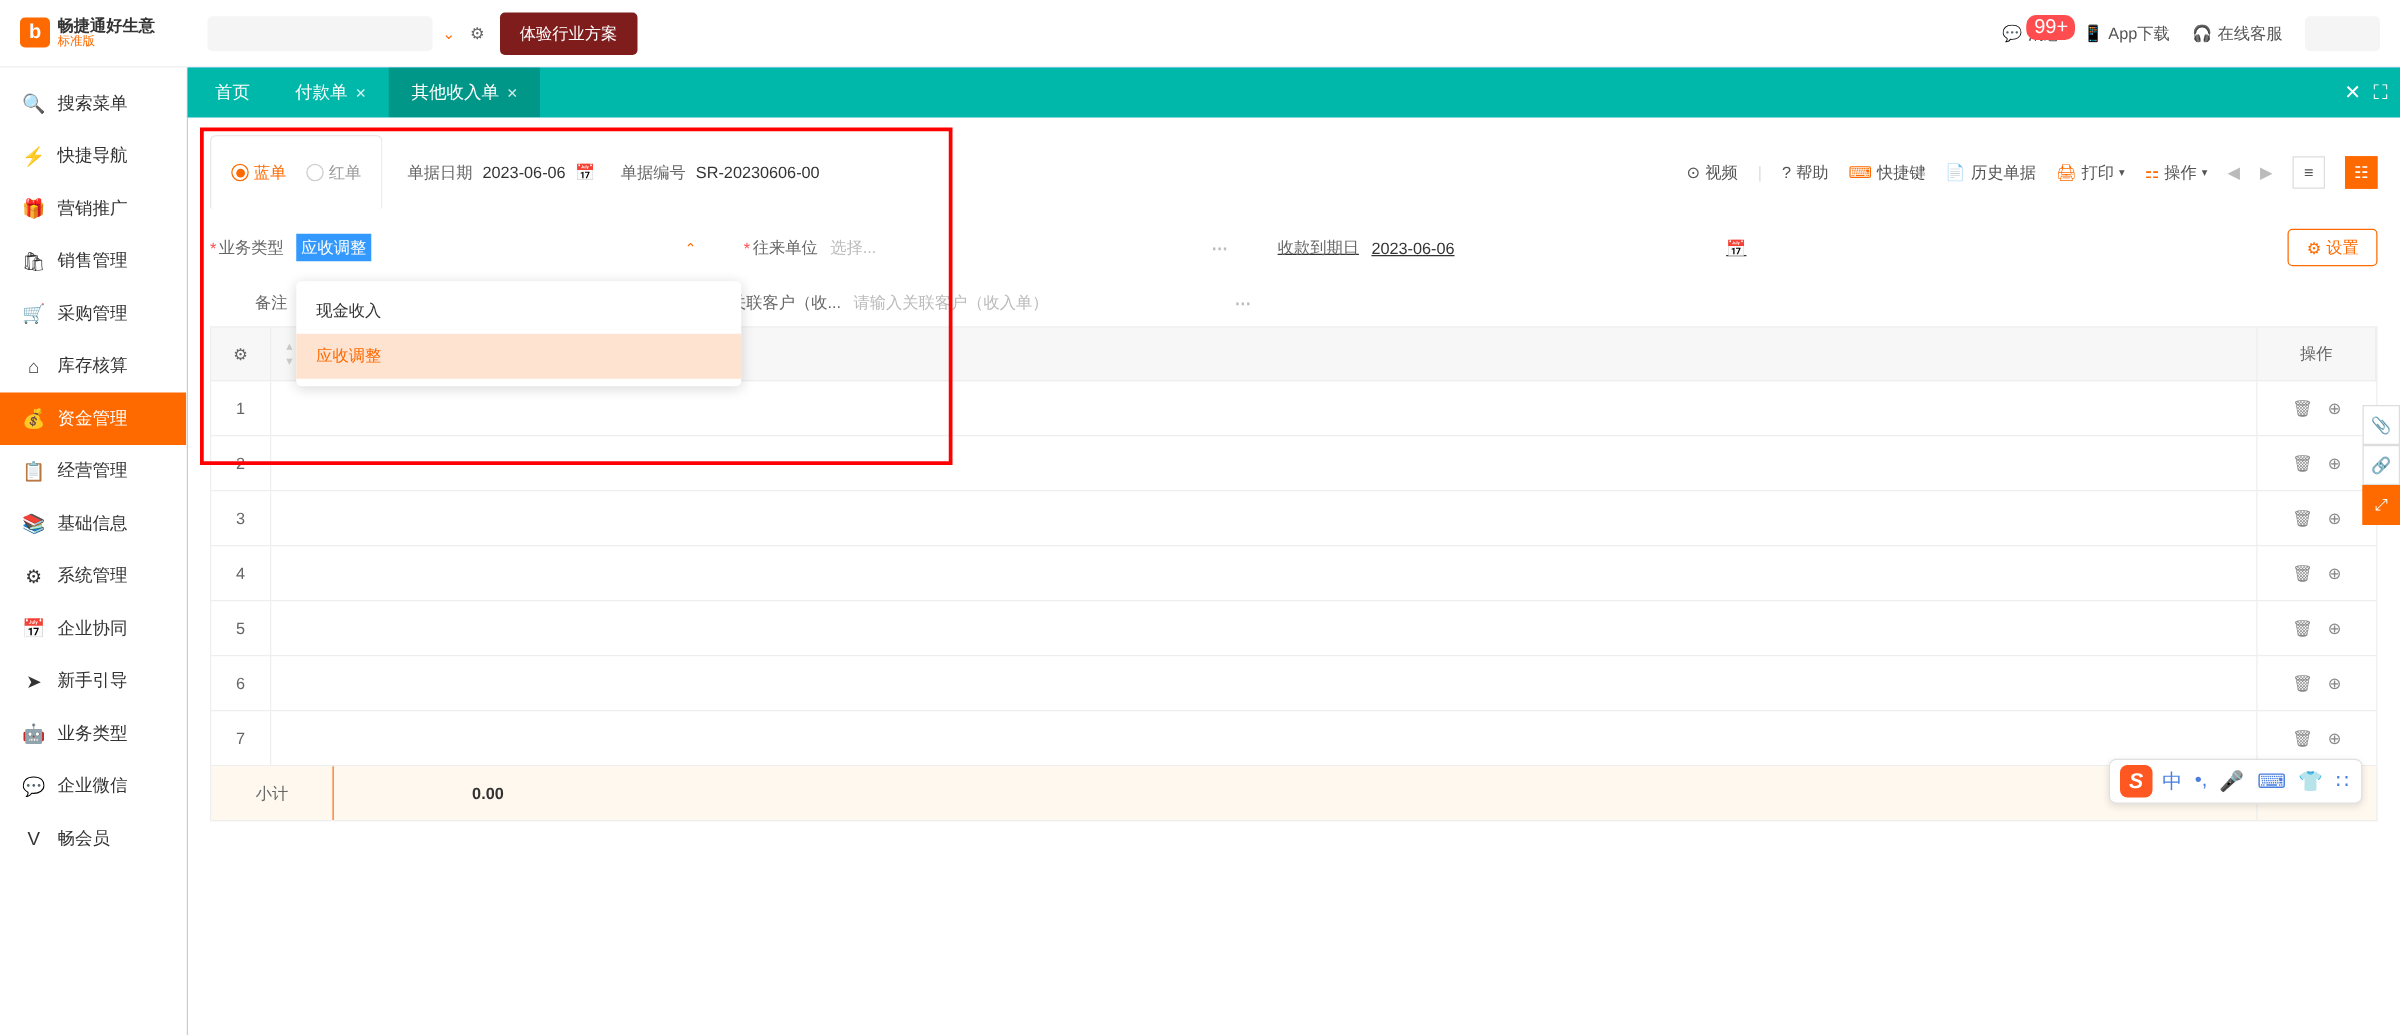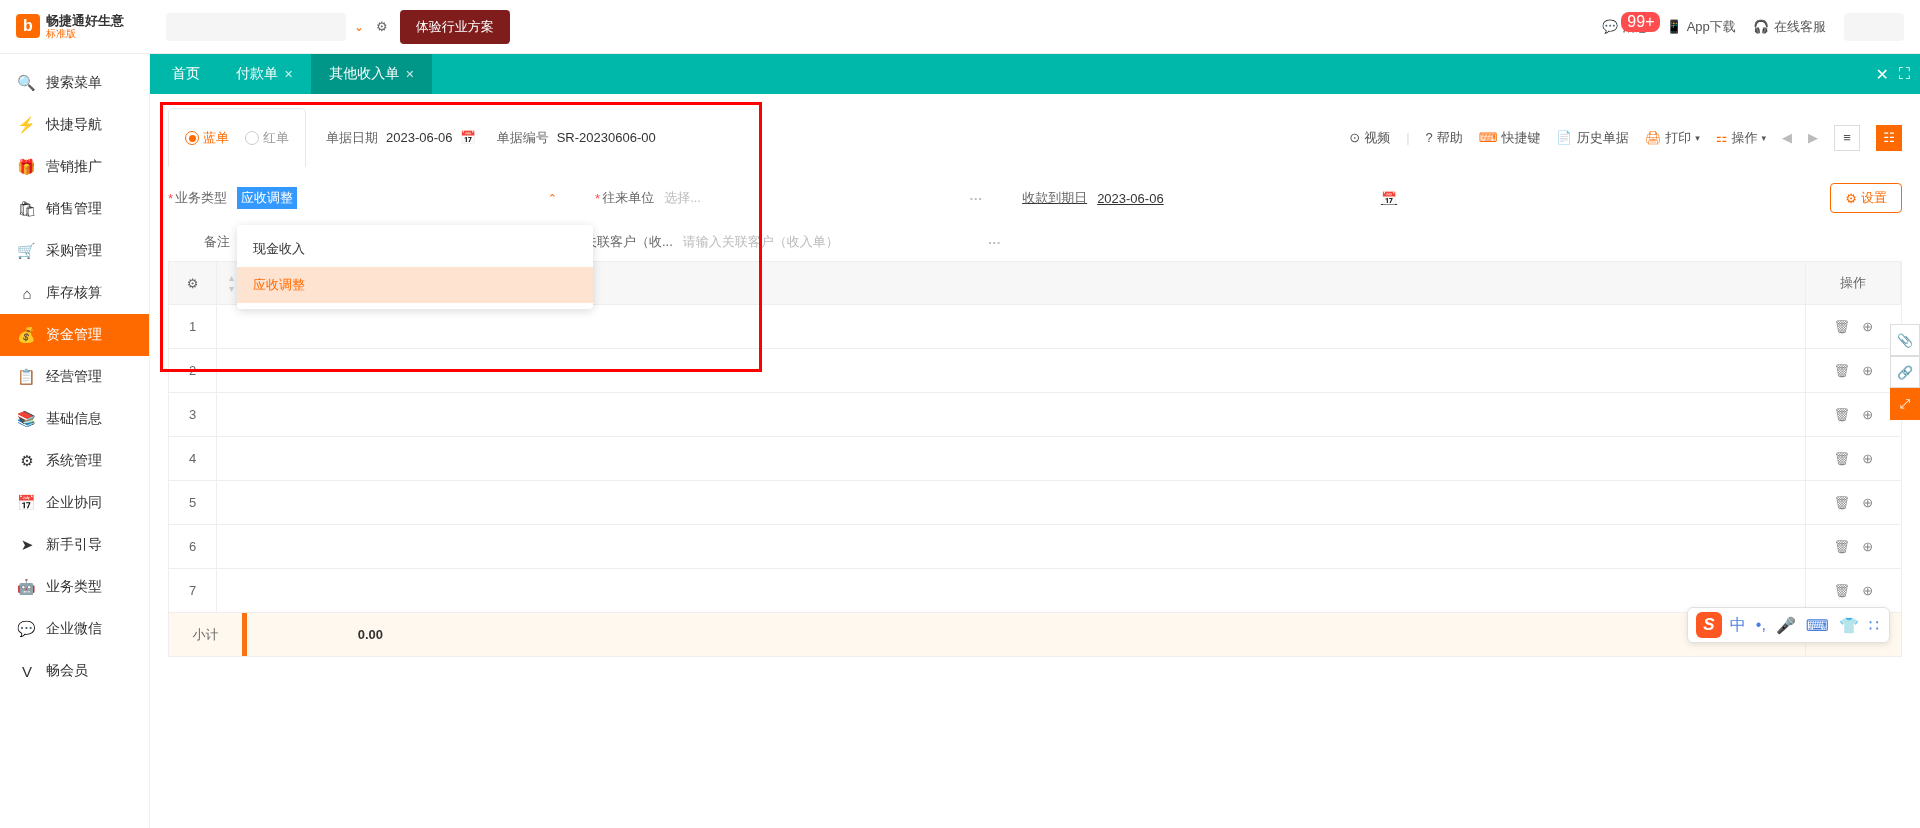--- a/index.html
+++ b/index.html
@@ -99,21 +99,21 @@
 .th-ops { width: 96px; border-left: 1px solid #eee; }
 
 .table-body { border-left: 1px solid #eee; border-right: 1px solid #eee; }
 .table-row { display: flex; height: 44px; align-items: center; border-bottom: 1px solid #eee; }
 .td-num { width: 48px; text-align: center; color: #666; border-right: 1px solid #eee; height: 100%; display: flex; align-items: center; justify-content: center; }
 .td-main { flex: 1; }
 .td-ops { width: 96px; display: flex; align-items: center; justify-content: center; gap: 12px; color: #888; border-left: 1px solid #eee; height: 100%; }
 .td-ops span { cursor: pointer; }
 
 .table-footer { background: #fff8ee; border: 1px solid #eee; border-top: none; display: flex; height: 44px; align-items: center; }
-.tf-label { width: 78px; text-align: center; color: #666; border-right: 5px solid #f97316; height: 100%; display: flex; align-items: center; justify-content: center; }
+.tf-label { width: 98px; text-align: center; color: #666; border-right: 1px solid #f97316; height: 100%; display: flex; align-items: center; justify-content: center; }
 .tf-amount { width: 150px; text-align: right; padding-right: 14px; font-weight: bold; }
 .tf-rest { flex: 1; }
 .tf-ops { width: 96px; border-left: 1px solid #eee; height: 100%; }
 
 
 .right-tabs { position: absolute; right: 0; top: 230px; display: flex; flex-direction: column; gap: 0; z-index: 60; }
 .right-tab { width: 30px; height: 32px; display: flex; align-items: center; justify-content: center; background: #fff; border: 1px solid #ddd; color: #888; cursor: pointer; }
 .right-tab.active { background: #ff6a00; color: #fff; border-color: #ff6a00; }
 
 

